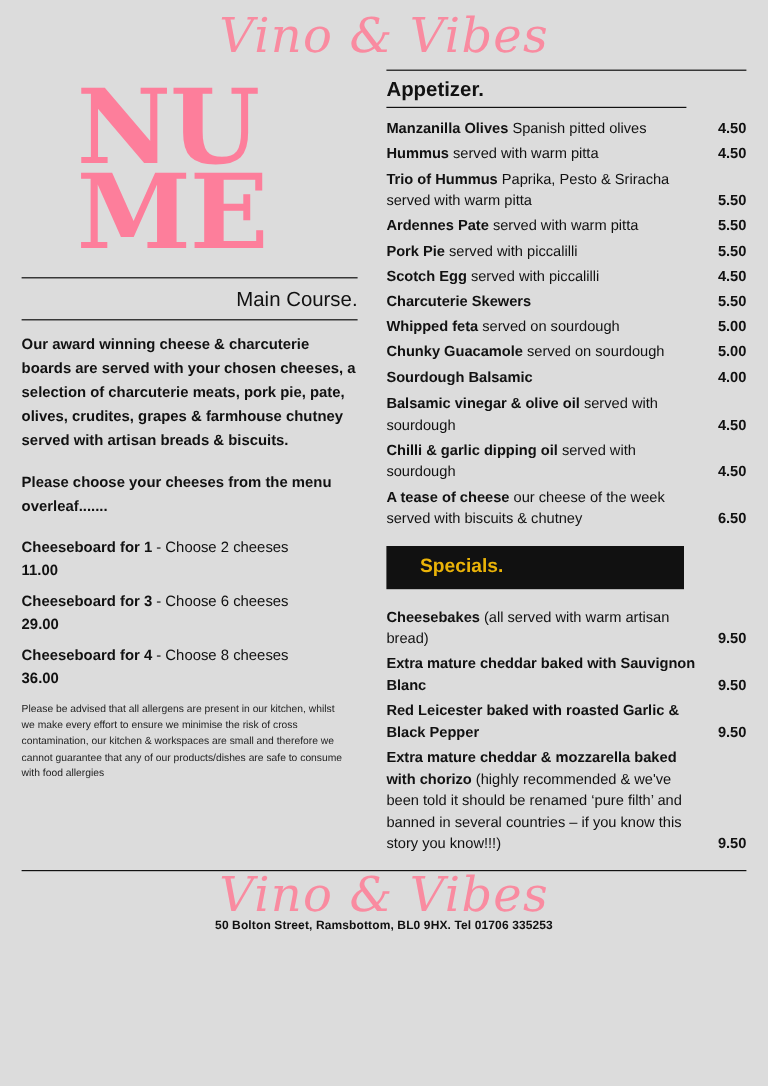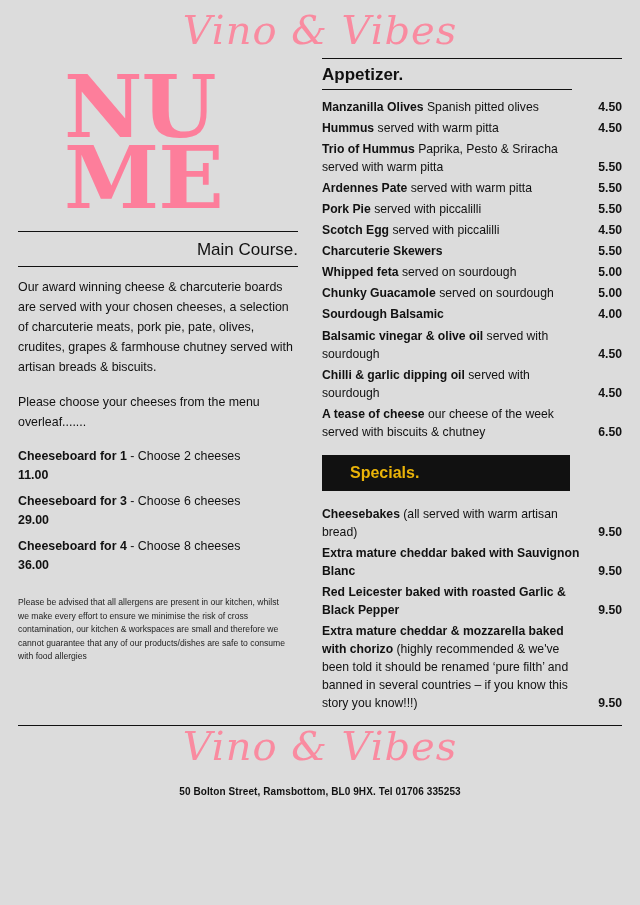--- a/index.html
+++ b/index.html
@@ -80,21 +80,21 @@
     margin: 6px 0 10px 0;
   }
   .section-title {
     font-size: 17px;
     font-weight: normal;
     margin: 4px 0 6px 0;
     text-align: right;
   }
   .body-text {
     font-size: 12.4px;
-    font-weight: normal;
+    font-weight: bold;
     line-height: 1.62;
     margin: 0;
   }
   .spacer-14 { height: 14px; }
 
   .board-line {
     font-size: 12.4px;
     line-height: 1.62;
     margin: 0 0 2px 0;
   }
@@ -102,21 +102,21 @@
   .board-line .reg { font-weight: normal; }
   .board-price {
     font-size: 12.4px;
     font-weight: bold;
     margin: 0 0 9px 0;
   }
 
   .allergen {
     font-size: 8.6px;
     line-height: 1.58;
-    margin-top: 24px;
+    margin-top: 12px;
     max-width: 272px;
     color: #222;
   }
 
   
   .appetizer-title {
     font-size: 17px;
     font-weight: bold;
     margin: 0 0 4px 0;
   }
@@ -167,21 +167,21 @@
   .bottom-rule {
     border: 0;
     border-top: 1.5px solid #111;
     margin: 10px 18px 0 18px;
   }
   .address {
     text-align: center;
     font-size: 10px;
     font-weight: bold;
     letter-spacing: 0.1px;
-    margin-top: 20px;
+    margin-top: 0;
   }
 </style>
 </head>
 <body>
 
 <div class="page">
 
   <div class="brand-top">Vino &amp; Vibes</div>
 
   <div class="columns">

